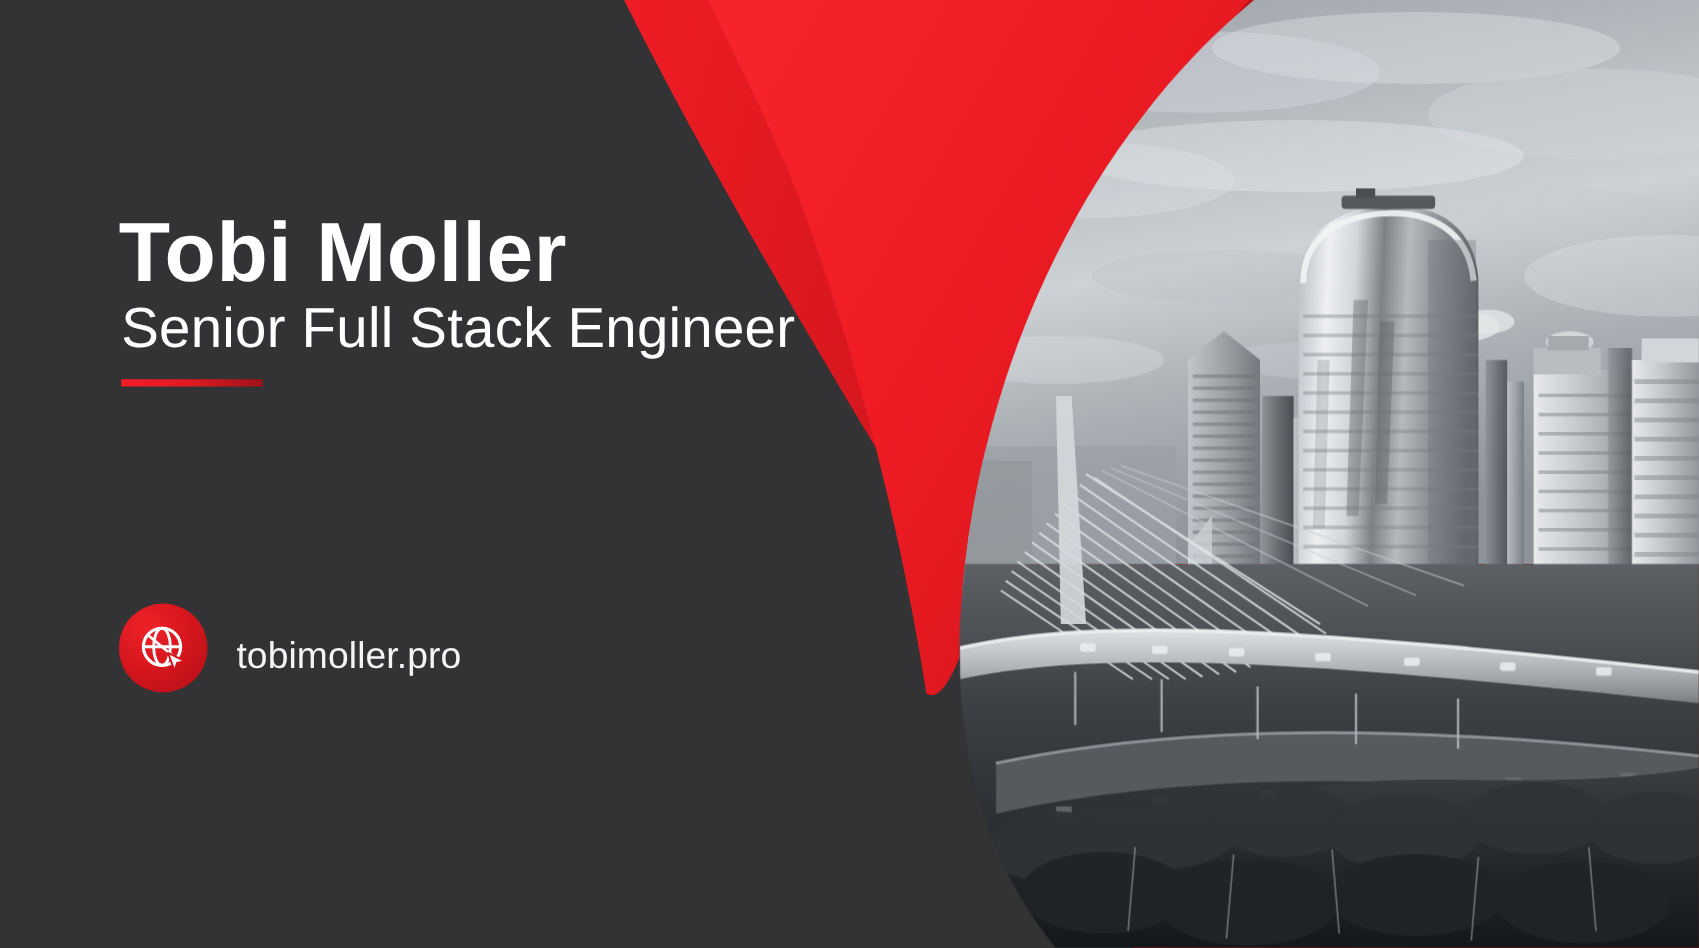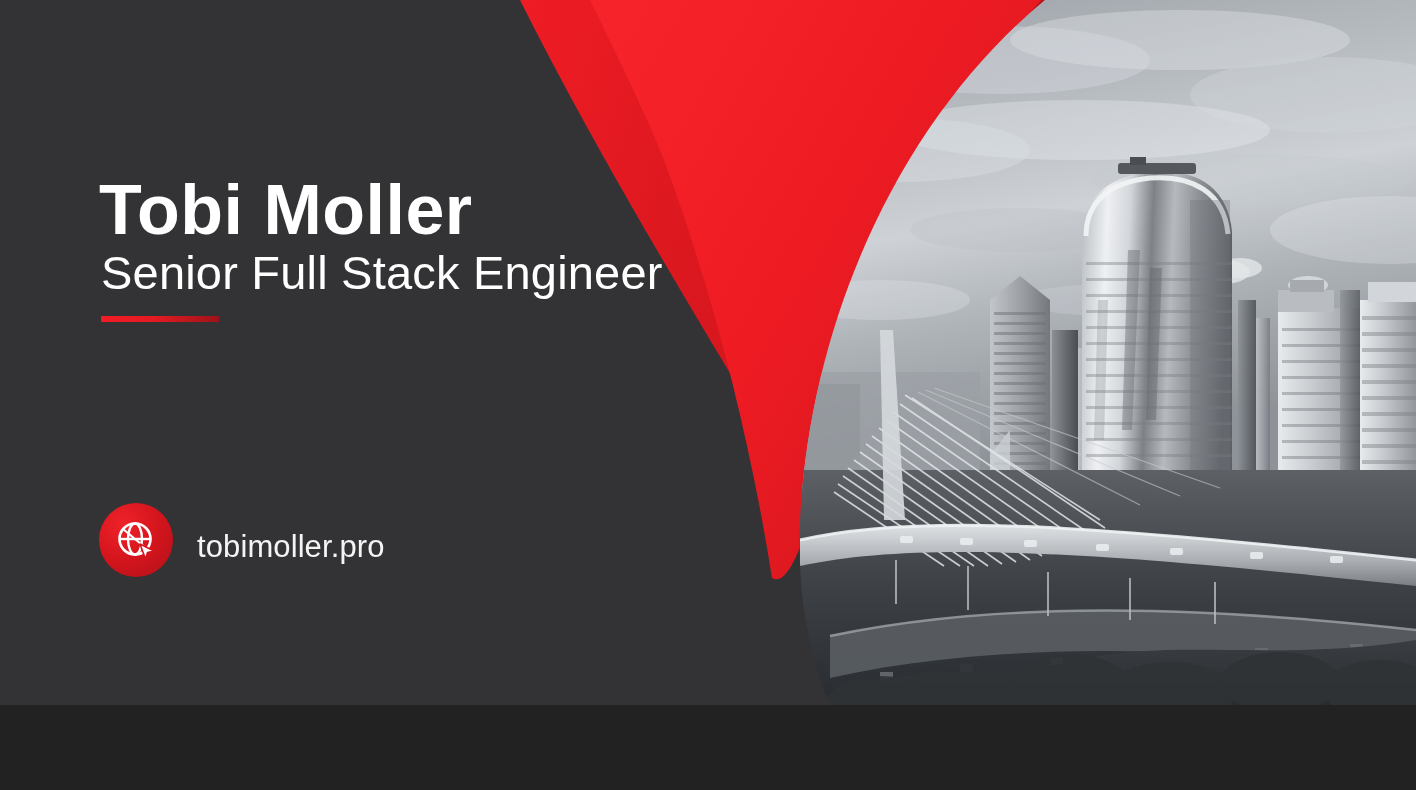--- a/index.html
+++ b/index.html
@@ -3,21 +3,21 @@
 <meta charset="utf-8">
 <style>
   html, body {
     margin: 0;
     padding: 0;
     background: #222;
   }
   #card {
     position: relative;
     width: 1416px;
-    height: 705px;
+    height: 790px;
     overflow: hidden;
     background: #333335;
     font-family: "Liberation Sans", sans-serif;
   }
 
   
   #artwork {
     position: absolute;
     inset: 0;
     width: 1416px;

